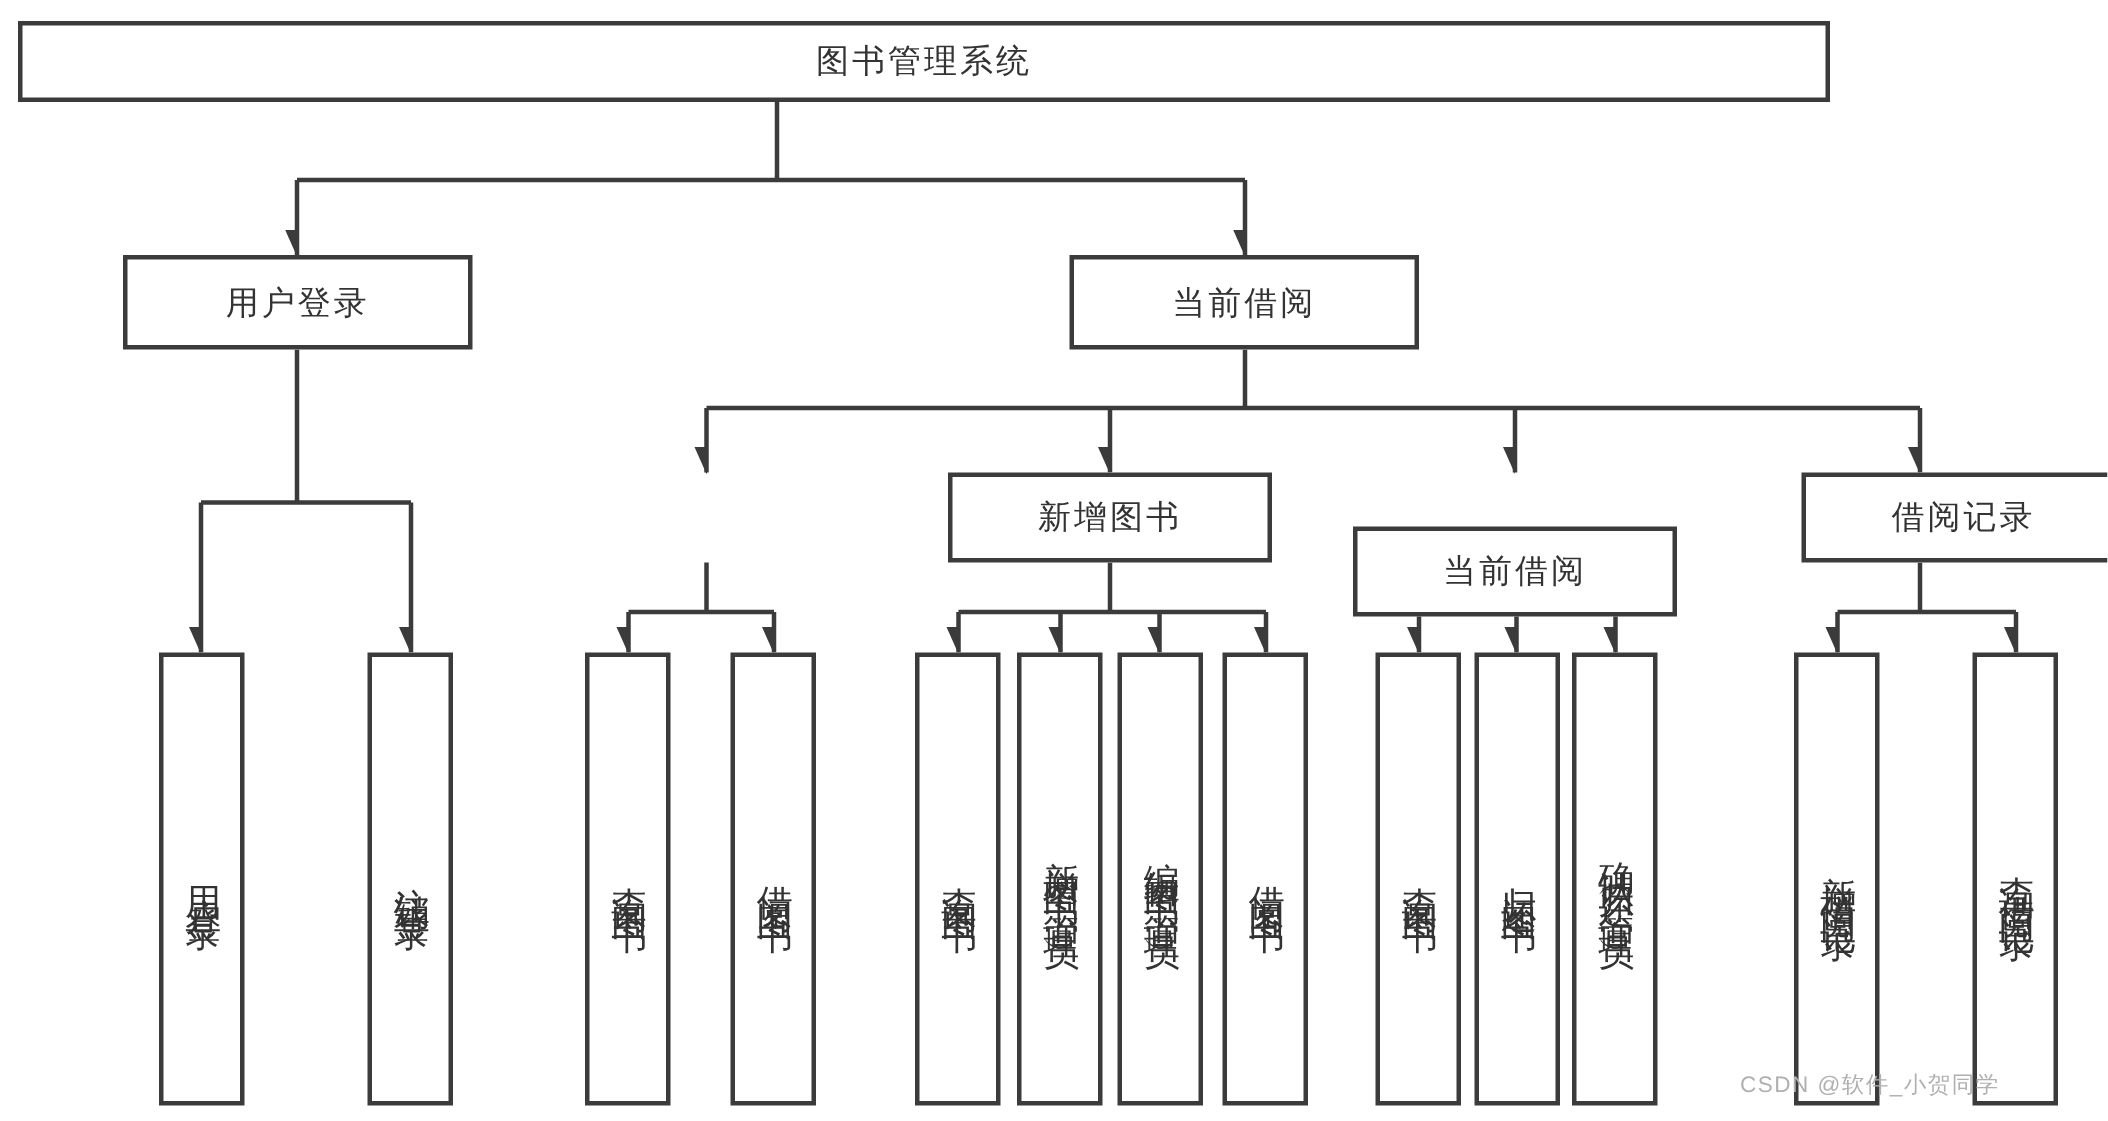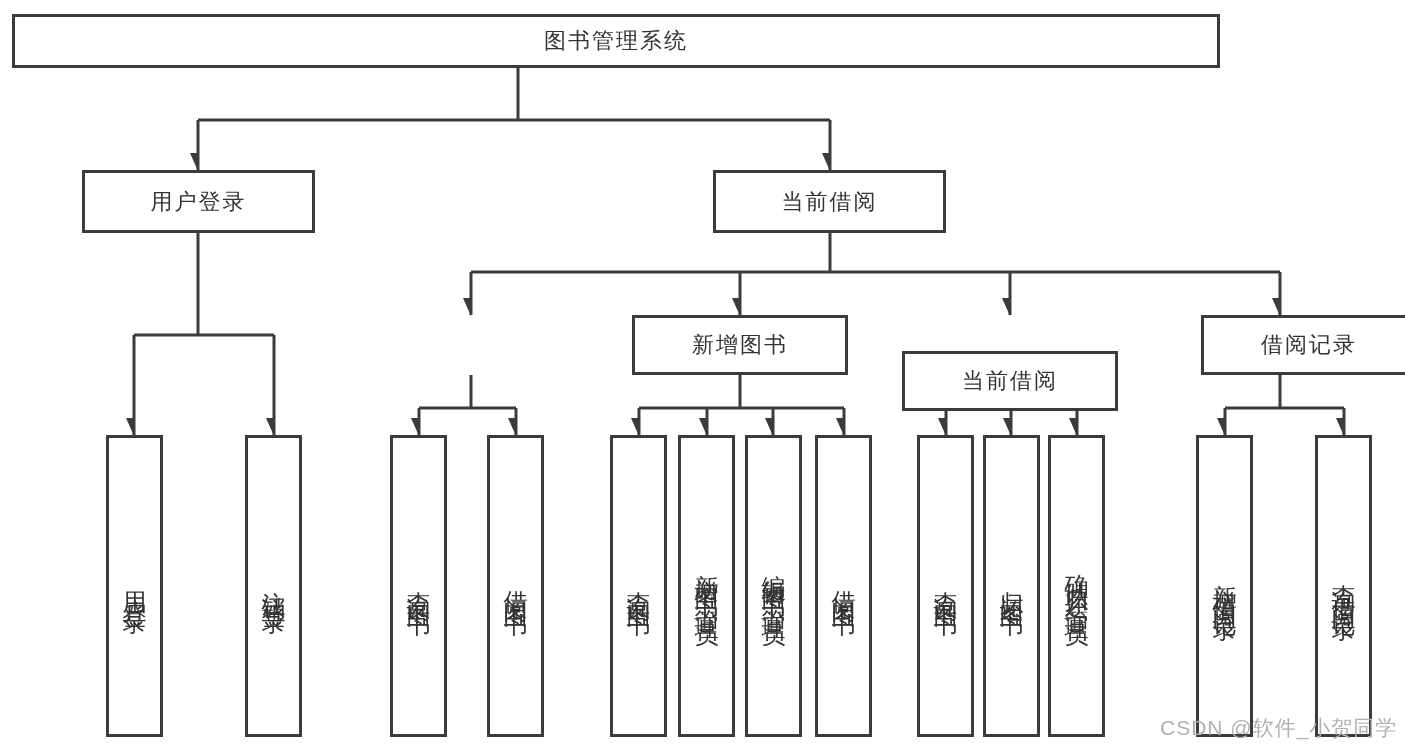--- a/index.html
+++ b/index.html
@@ -42,21 +42,21 @@
     writing-mode:vertical-rl;
     text-orientation:mixed;
     font-size:24px;
     letter-spacing:7px;
     line-height:1;
     color:var(--text);
   }
   .watermark{
     position:absolute;
     left:1160px;top:714px;
-    font-size:21px;
+    font-size:15px;
     letter-spacing:1px;
     color:var(--wm);
     z-index:5;
     white-space:nowrap;
   }
 </style>
 </head>
 <body>
 
 <div class="stage">

